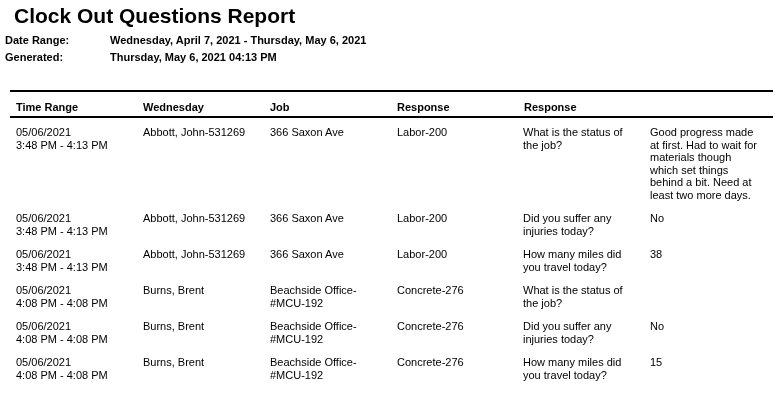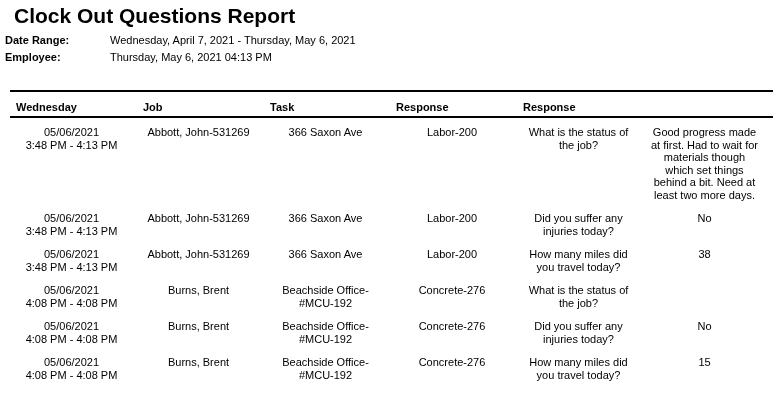--- a/index.html
+++ b/index.html
@@ -14,36 +14,36 @@
 
   .title {
     margin: 4px 0 4px 14px;
     font-size: 21px;
     font-weight: bold;
     line-height: 24px;
   }
   .meta { margin: 6px 0 0 5px; }
   .meta-row { display: flex; font-size: 11px; line-height: 12px; margin-bottom: 5px; }
   .meta-label { width: 105px; font-weight: bold; }
-  .meta-value { font-weight: normal; text-align: center; }
+  .meta-value { font-weight: bold; text-align: center; }
 
   .report-table { position: absolute; left: 10px; top: 86px; width: 763px; }
   .thead {
     display: flex;
     border-top: 2px solid #000;
     border-bottom: 2px solid #000;
   }
   .th {
     font-size: 11px;
     font-weight: bold;
     padding: 9px 10px 3px 6px;
     box-sizing: border-box;
   }
   .tbody { padding-top: 8px; }
-  .tr { display: flex; padding-bottom: 11px; text-align: center; }
+  .tr { display: flex; padding-bottom: 11px; }
   .td {
     font-size: 11px;
     line-height: 12.5px;
     padding-left: 6px;
     padding-right: 10px;
     box-sizing: border-box;
   }
   .c1 { width: 127px; }
   .c2 { width: 127px; }
   .c3 { width: 127px; }
@@ -57,30 +57,30 @@
 <div class="page">
 
   <h1 class="title">Clock Out Questions Report</h1>
 
   <div class="meta">
     <div class="meta-row">
       <span class="meta-label">Date Range:</span>
       <span class="meta-value">Wednesday, April 7, 2021 - Thursday, May 6, 2021</span>
     </div>
     <div class="meta-row">
-      <span class="meta-label">Employee:</span>
+      <span class="meta-label">Generated:</span>
       <span class="meta-value">Thursday, May 6, 2021 04:13 PM</span>
     </div>
   </div>
 
   <div class="report-table">
     <div class="thead">
+      <div class="th c1">Time Range</div>
       <div class="th c2">Wednesday</div>
       <div class="th c3">Job</div>
-      <div class="th c4">Task</div>
       <div class="th c5">Response</div>
       <div class="th c6">Response</div>
     </div>
 
     <div class="tbody">
 
       <div class="tr">
         <div class="td c1">
           <div>05/06/2021</div>
           <div>3:48 PM - 4:13 PM</div>

